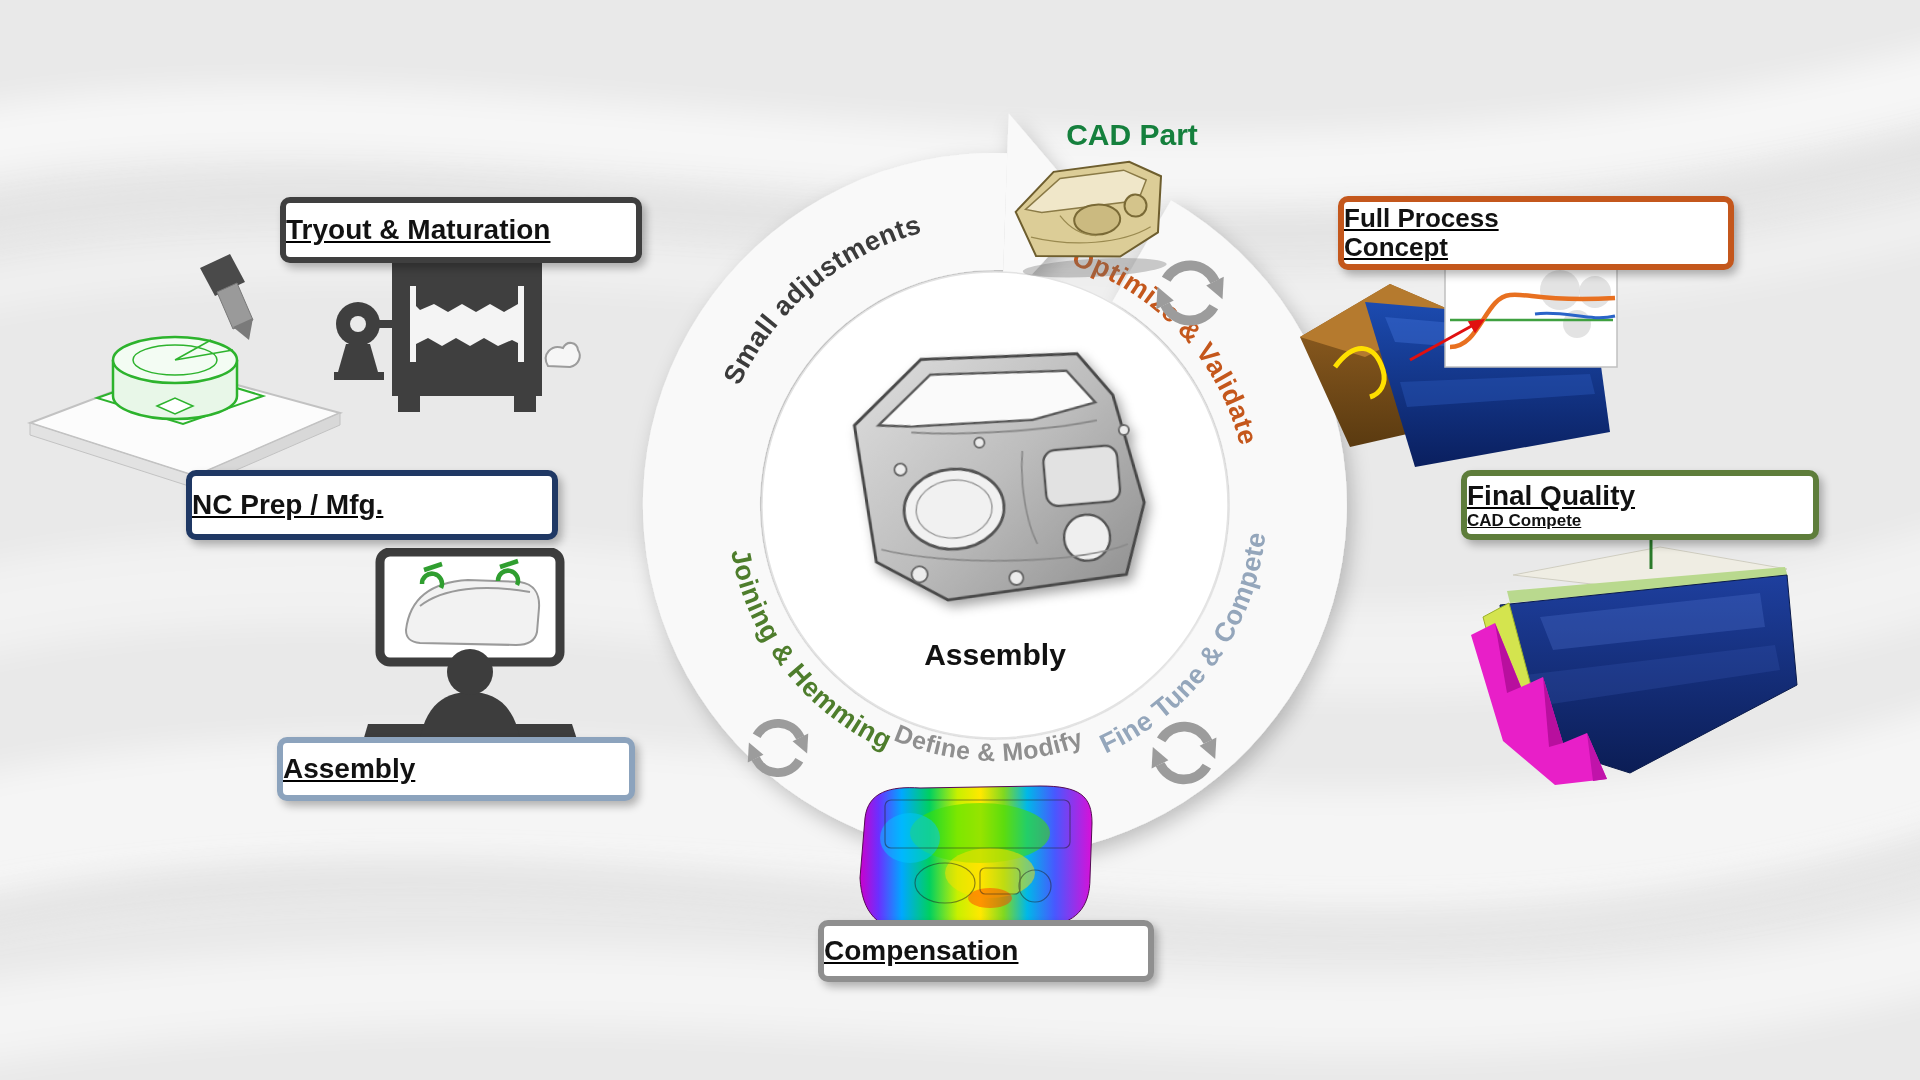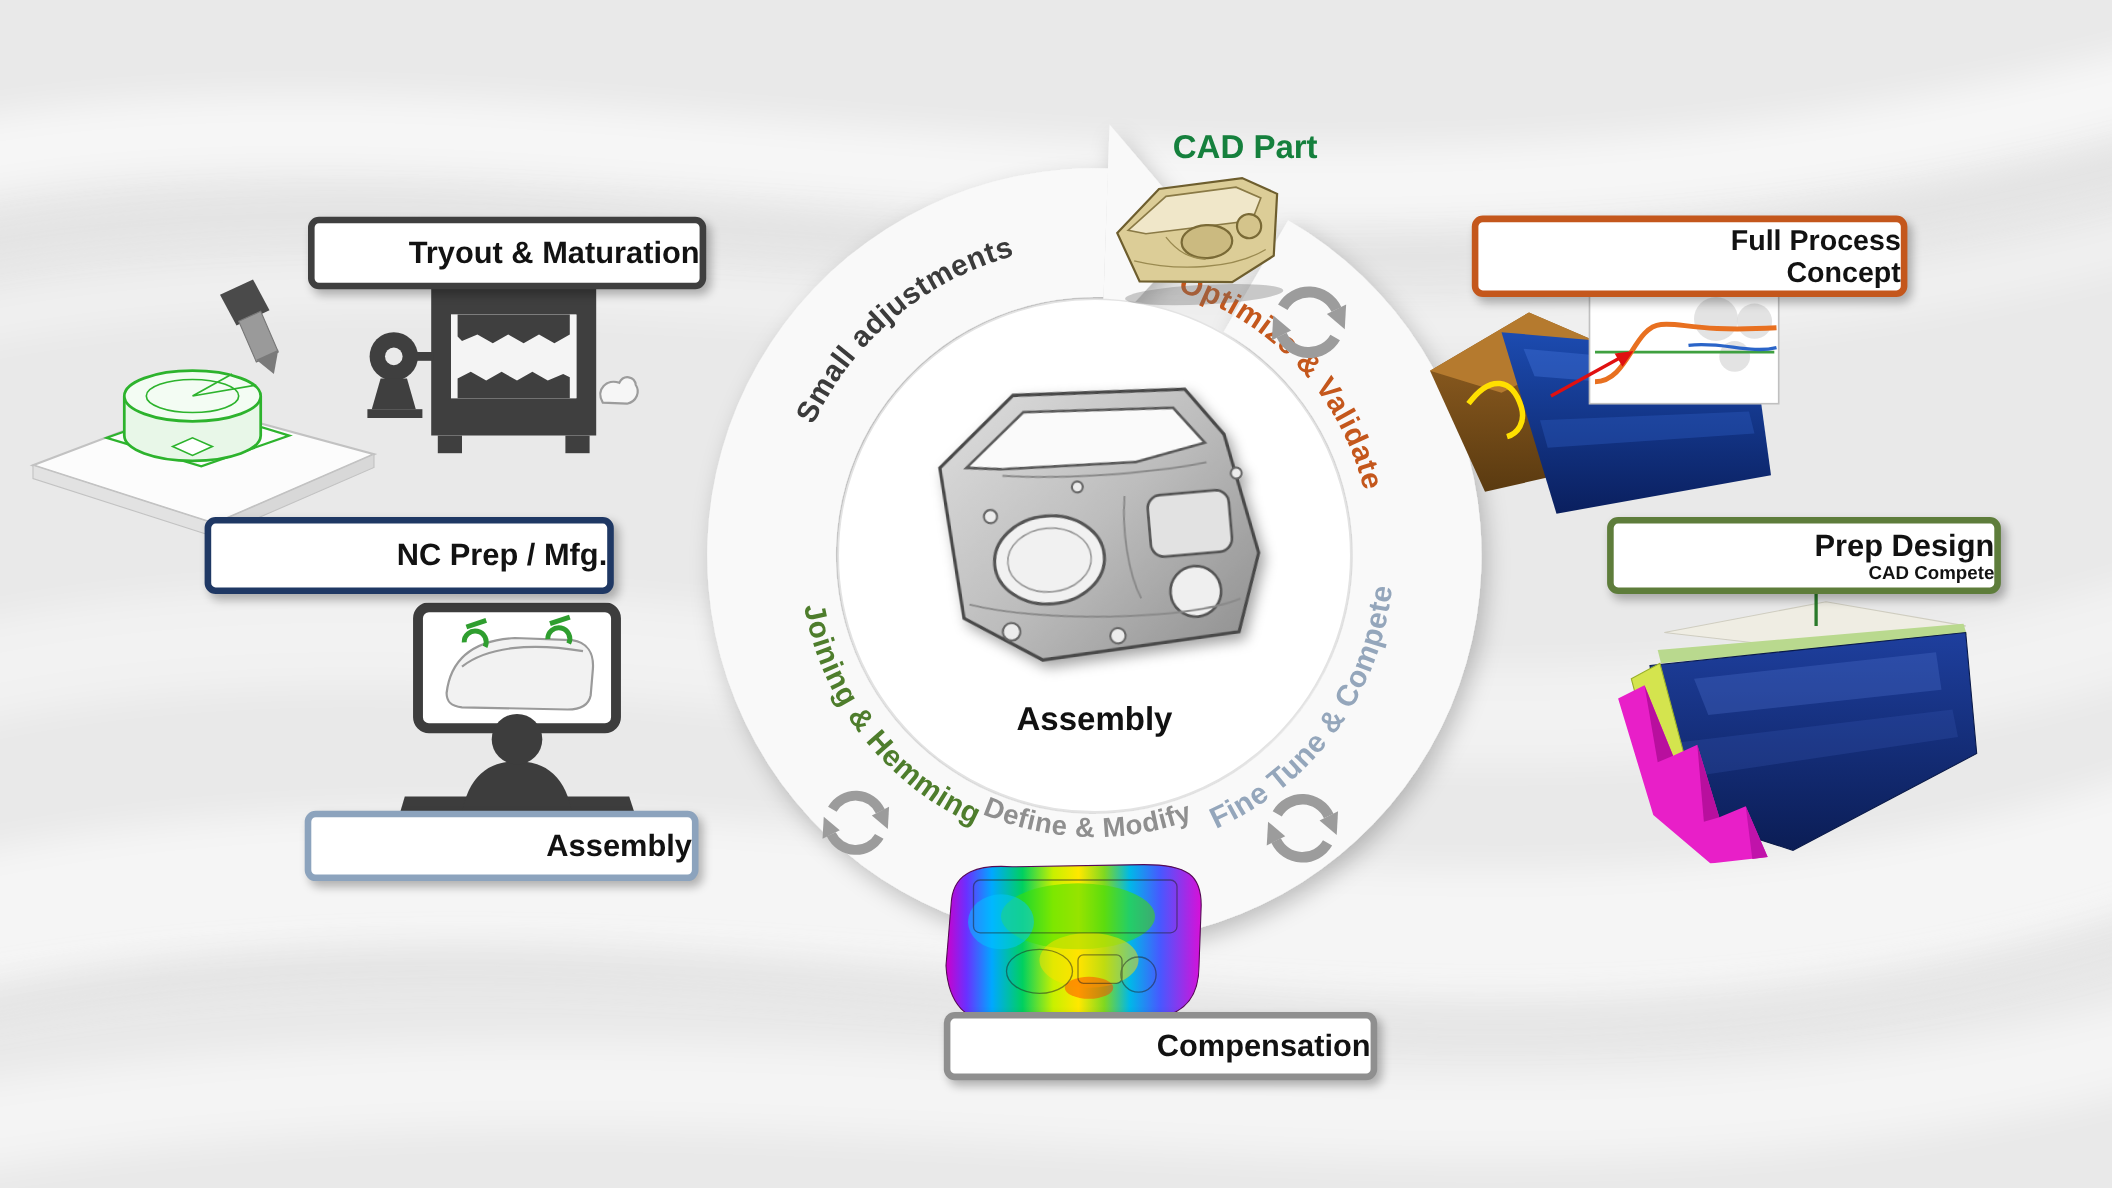--- a/index.html
+++ b/index.html
@@ -3,30 +3,30 @@
 <meta charset="utf-8">
 <style>
   * { margin:0; padding:0; box-sizing:border-box; }
   html,body { width:1920px; height:1080px; overflow:hidden; }
   body { font-family:"Liberation Sans","DejaVu Sans",sans-serif; background:#e9e9e9; position:relative; }
   .canvas { position:absolute; left:0; top:0; width:1920px; height:1080px; }
   .layer { position:absolute; left:0; top:0; }
   .img { position:absolute; z-index:20; }
   .stage-box {
     position:absolute; background:#ffffff; border:6px solid #444;
-    border-radius:10px; display:flex; flex-direction:column; align-items:flex-end;
+    border-radius:10px; display:flex; flex-direction:column; align-items:flex-start;
     justify-content:center; box-shadow:4px 5px 9px rgba(0,0,0,0.28);
-    z-index:30; text-align:center; line-height:1.12;
+    z-index:30; text-align:center; line-height:1.12;text-decoration:underline;
   }
   .stage-box .l1 { font-weight:bold; color:#121212; }
   .s28 { font-size:28px; } .s26 { font-size:26px; } .s17 { font-size:17px; }
   #box-tryout       { left:280px;  top:197px; width:362px; height:66px; }
   #box-nc           { left:186px;  top:470px; width:372px; height:70px; }
   #box-assembly     { left:277px;  top:737px; width:358px; height:64px; }
-  #box-comp         { left:818px;  top:920px; width:394px; height:62px;margin-left:40px; }
+  #box-comp         { left:818px;  top:920px; width:336px; height:62px; }
   #box-fullproc     { left:1338px; top:196px; width:396px; height:74px; }
   #box-finaldesign  { left:1461px; top:470px; width:358px; height:70px; }
   #cad-part-title {
     position:absolute; left:1032px; top:118px; width:200px; text-align:center;
     font-size:30px; font-weight:bold; color:#15803d; z-index:30;
   }
   #center-label {
     position:absolute; left:870px; top:638px; width:250px; text-align:center;
     font-size:30px; font-weight:bold; color:#111; line-height:1.15; z-index:25;
   }
@@ -335,17 +335,17 @@
   <div class="stage-box" id="box-comp" style="border-color: rgb(143, 143, 143);">
     <span class="l1 s28">Compensation</span>
   </div>
 
   <div class="stage-box" id="box-fullproc" style="border-color: rgb(196, 87, 28);">
     <span class="l1 s26">Full Process</span>
     <span class="l1 s26">Concept</span>
   </div>
 
   <div class="stage-box" id="box-finaldesign" style="border-color: rgb(94, 125, 59);">
-    <span class="l1 s28">Prep Design</span>
+    <span class="l1 s28">Final Quality</span>
     <span class="l1 s17">CAD Compete</span>
   </div>
 
 </div>
 
 </body></html>

